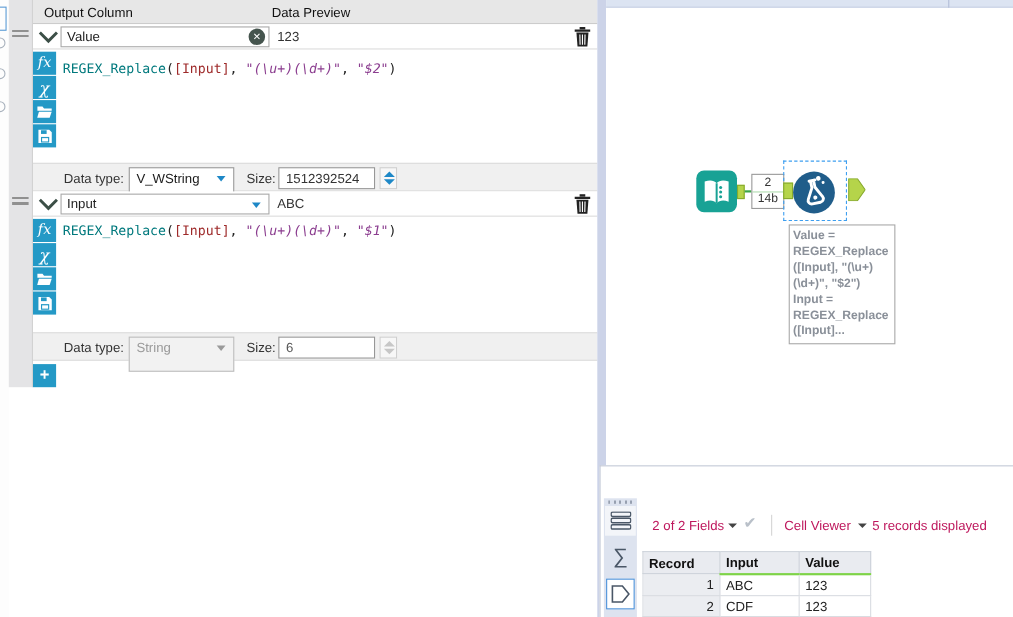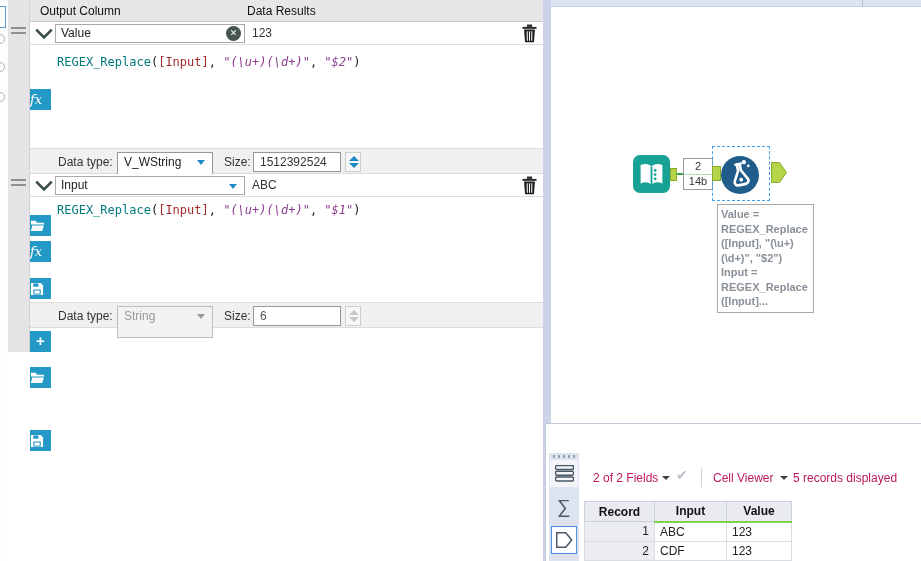--- a/index.html
+++ b/index.html
@@ -27,21 +27,21 @@
   .chev { position:absolute; left:4px; top:4px; width:20px; height:15px; cursor:pointer; }
   .field-box { position:absolute; left:25px; top:2px; width:190px; height:19px; background:#fff;
     border:1px solid #a9a9a9; line-height:17px; padding-left:5px; color:#222; }
   .clear-btn { position:absolute; right:3px; top:1px; width:15px; height:15px; border-radius:50%;
     background:#45544e; color:#fff; font-size:9px; line-height:15px; text-align:center; cursor:pointer; }
   .preview-val { position:absolute; left:222px; top:4px; color:#333; }
   .trash { position:absolute; left:491px; top:2px; width:17px; height:19px; cursor:pointer; }
 
   .fx-col { width:21px; }
   .fx-btn { width:21px; height:21px; background:#2499c6; color:#fff; margin-bottom:1px;
-    display:flex; align-items:center; justify-content:flex-start; cursor:pointer;margin-top:42px; }
+    display:flex; align-items:center; justify-content:center; cursor:pointer; }
   .fx-glyph { font-family:"DejaVu Serif", serif; font-style:italic; font-size:13px; }
 
   .formula { font-family:"DejaVu Sans Mono", monospace; font-size:12px; white-space:pre; }
   .seg-fn  { color:#00797d; }
   .seg-fld { color:#9e2a2a; }
   .seg-str { color:#8b3d8f; font-style:italic; }
   .seg-p   { color:#222; }
 
   .dt-bar { left:30px; width:513px; height:26px; background:#f0f0f0;
     border-top:1px solid #dcdcdc; border-bottom:1px solid #dcdcdc; }
@@ -101,21 +101,21 @@
   #tile-rows { left:1px; top:7px; width:28px; height:27px; background:#f3f5f9; }
   #tile-sigma { left:2px; top:40px; width:26px; height:27px; font-size:19px; color:#4a5767; }
   #tile-penta { left:2px; top:73px; width:26px; height:28px; background:#fff; border:1px solid #4a90d9; }
   .tb-text { position:absolute; top:47px; color:#be185d; }
   .tb-caret { position:absolute; top:52px; width:0; height:0; border-left:4px solid transparent;
     border-right:4px solid transparent; border-top:4px solid #444; cursor:pointer; }
   #tb-check { position:absolute; left:130px; top:43px; color:#b9c0c9; font-size:14px; }
   #tb-sep { position:absolute; left:155px; top:44px; width:1px; height:19px; background:#d4d4d4; }
 
   #res-table { position:absolute; left:38px; top:77px; border-collapse:collapse; font-size:12px; }
-  #res-table th { background:#e9ebf0; font-weight:bold; text-align:center; padding:2px 5px;
+  #res-table th { background:#e9ebf0; font-weight:bold; text-align:left; padding:2px 5px;
     border:1px solid #cdd2da; height:20px; color:#111; }
   #res-table th.green { border-bottom:2px solid #7ed348; }
   #res-table td { border:1px solid #d9dce1; padding:2px 5px; height:19px; background:#fff; color:#222; cursor:default; }
   #res-table td.rec { background:#ebedf1; text-align:right; }
   .w-rec { width:70px; } .w-in { width:72px; } .w-val { width:65px; }
 </style>
 </head>
 <body>
 
 <div id="screen">
@@ -129,21 +129,21 @@
       <div class="edge-frag" style="top:92px"></div>
     </div>
 
     <div id="gutter" class="abs">
       <div class="gripper" style="top:27px"></div>
       <div class="gripper" style="top:179px"></div>
     </div>
 
     <div id="col-headers" class="abs">
       <span class="col-h" style="left:10px">Output Column</span>
-      <span class="col-h" style="left:217px">Data Results</span>
+      <span class="col-h" style="left:217px">Data Preview</span>
     </div>
 
     <div class="expr-row abs" style="top:22px">
       <svg class="chev" viewBox="0 0 18 13">
         <polyline points="2,3 9,10 16,3" fill="none" stroke="#3c4f47" stroke-width="2.4"></polyline>
       </svg>
       <div class="field-box">
         <span>Value</span>
         <span class="clear-btn">✕</span>
       </div>

